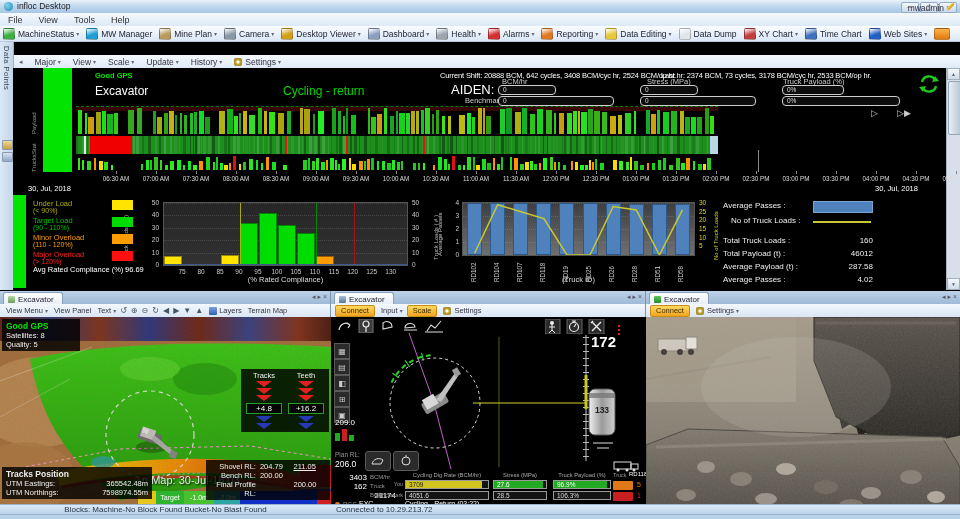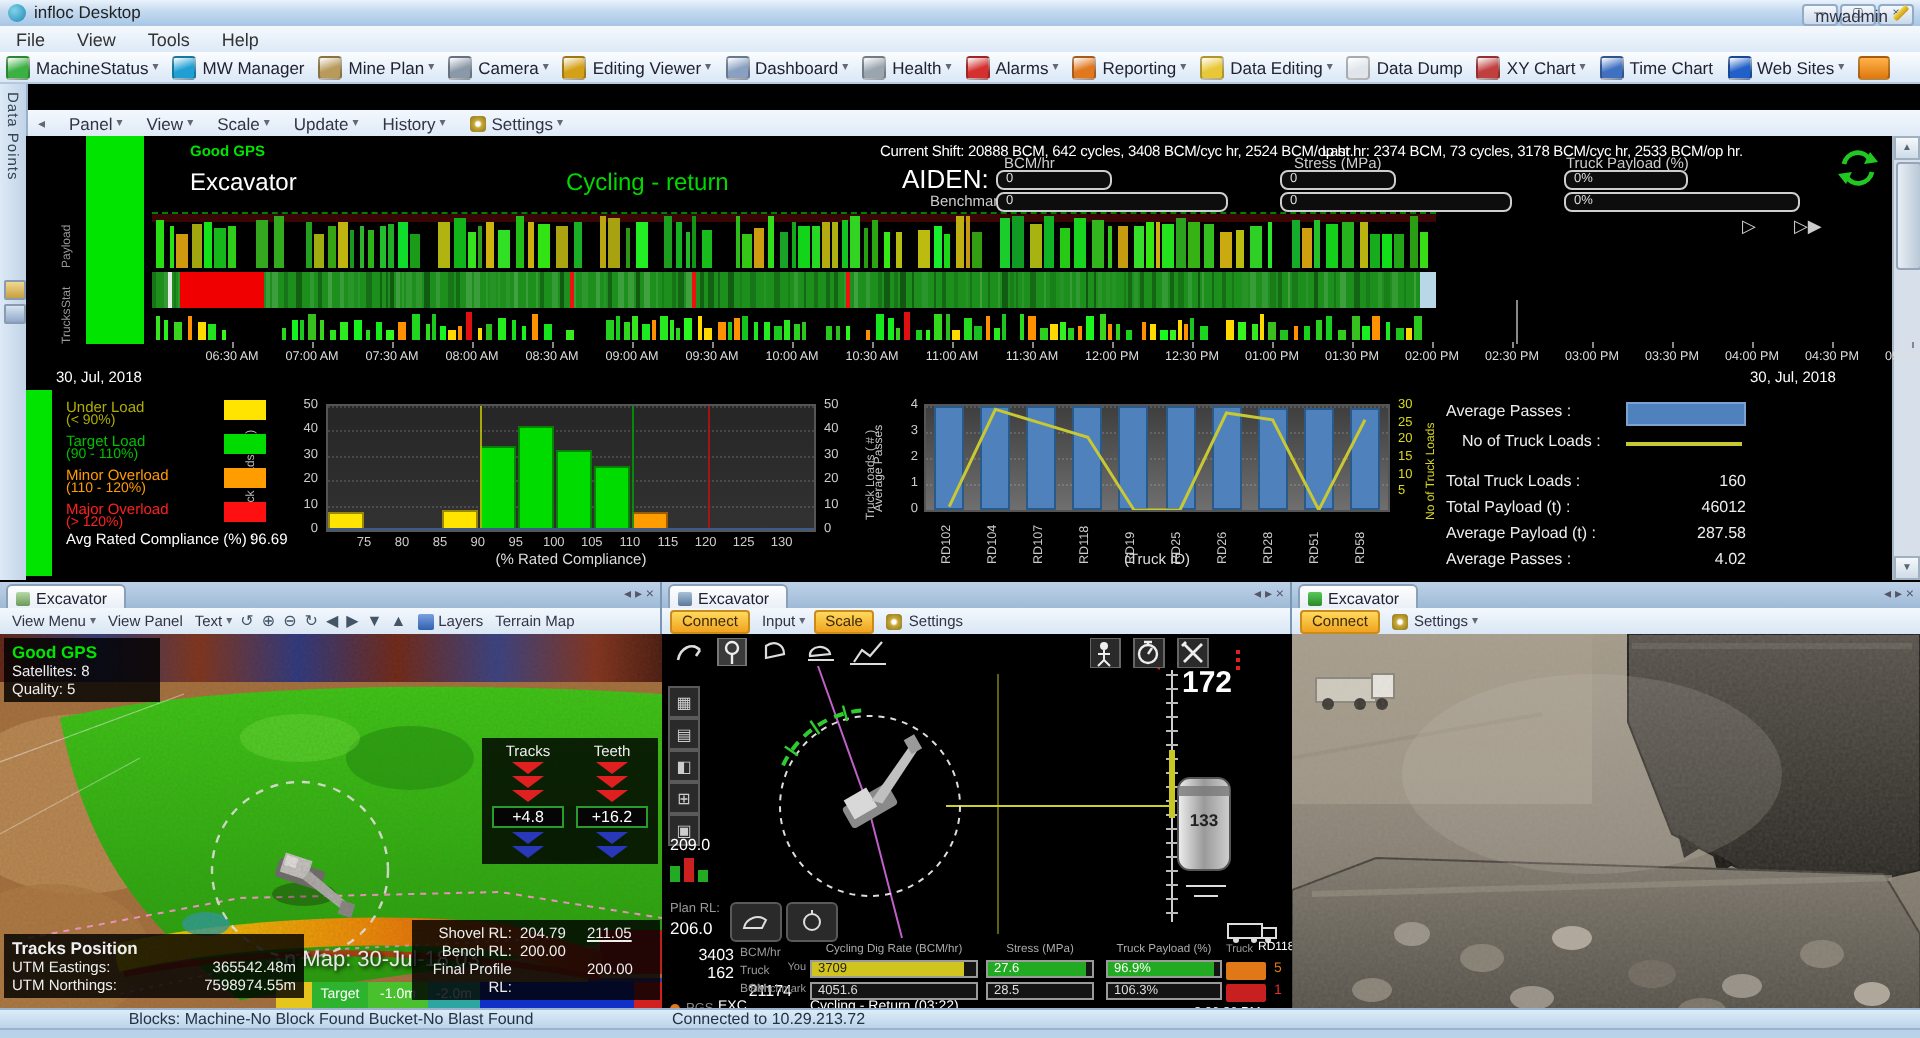--- a/index.html
+++ b/index.html
@@ -128,21 +128,21 @@
         <div>Mine Plan</div>
         <div class="dd">▾</div>
       </div>
       <div class="tbi">
         <div class="tbico" style="background: linear-gradient(160deg, rgb(255, 255, 255) 0%, rgb(138, 153, 168) 55%);"></div>
         <div>Camera</div>
         <div class="dd">▾</div>
       </div>
       <div class="tbi">
         <div class="tbico" style="background: linear-gradient(160deg, rgb(255, 255, 255) 0%, rgb(212, 160, 23) 55%);"></div>
-        <div>Editing Viewer</div>
+        <div>Desktop Viewer</div>
         <div class="dd">▾</div>
       </div>
       <div class="tbi">
         <div class="tbico" style="background: linear-gradient(160deg, rgb(255, 255, 255) 0%, rgb(138, 160, 192) 55%);"></div>
         <div>Dashboard</div>
         <div class="dd">▾</div>
       </div>
       <div class="tbi">
         <div class="tbico" style="background: linear-gradient(160deg, rgb(255, 255, 255) 0%, rgb(154, 165, 175) 55%);"></div>
         <div>Health</div>
@@ -183,21 +183,21 @@
       </div>
       <div class="tbico" style="background: linear-gradient(rgb(255, 179, 74), rgb(224, 120, 16)); width: 14px;"></div>
     </div>
   <span class="tbuser">mwadmin</span>
   <span class="pencil"></span>
 
 
   <div class="charttb" id="chart-toolbar">
       <div style="margin-left: 6px; font-size: 7px; color: rgb(102, 102, 119);">◂</div>
       <div class="cti">
-        <div>Panel</div>
+        <div>Major</div>
         <div class="dd">▾</div>
       </div>
       <div class="cti">
         <div>View</div>
         <div class="dd">▾</div>
       </div>
       <div class="cti">
         <div>Scale</div>
         <div class="dd">▾</div>
       </div>

